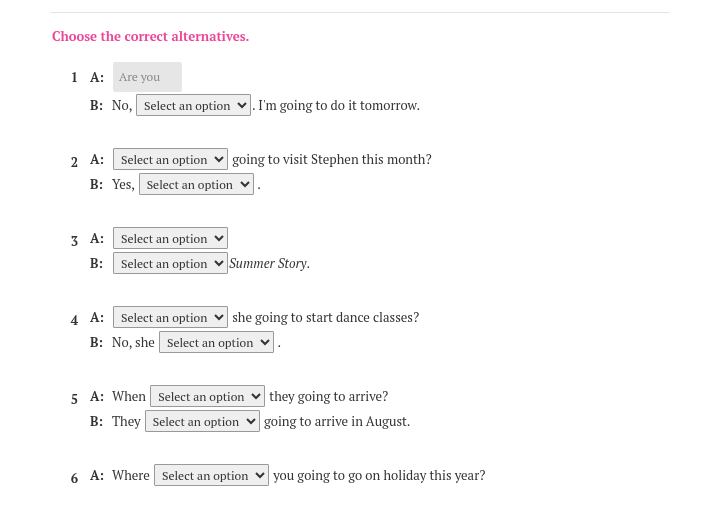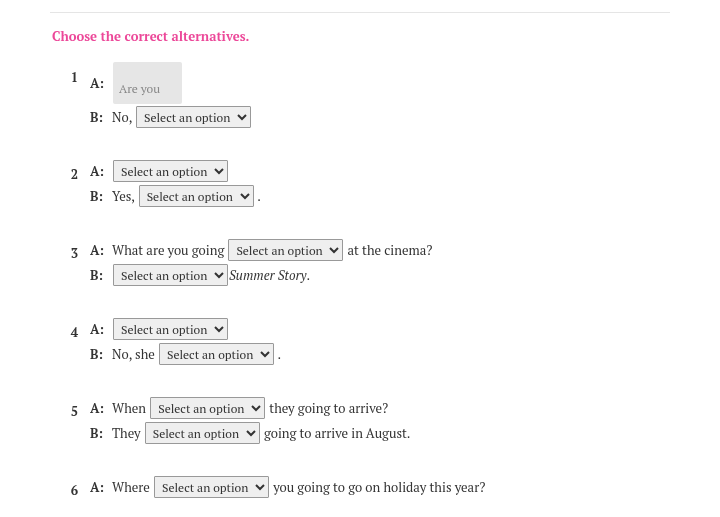--- a/index.html
+++ b/index.html
@@ -59,21 +59,21 @@
     flex:0 0 22px;
     font-weight:700;
     color:#333;
   }
   .seg{white-space:pre;}
   .ital{font-style:italic;text-align:right;}
   .hint{
     display:inline-block;
     background:#e6e6e6;
     color:#888;
-    padding:15px 22px 3px 6px;
+    padding:3px 22px 3px 6px;
     border-radius:2px;
     font-size:12px;
     margin:0 1px;
   }
   select.gap{
     font-family:inherit;
     font-size:12px;
     border:1px solid #999;
     background:#efefef;
     padding:2px 3px;
@@ -96,64 +96,65 @@
       <div class="num">1</div>
       <div class="body">
         <div class="row">
           <span class="spk">A:</span>
           <span class="hint">Are you</span>
         </div>
         <div class="row">
           <span class="spk">B:</span>
           <span class="seg">No, </span>
           <select class="gap"><option>Select an option</option></select>
+          <span class="seg">. I'm going to do it tomorrow.</span>
         </div>
       </div>
     </li>
 
     <li>
       <div class="num">2</div>
       <div class="body">
         <div class="row">
           <span class="spk">A:</span>
           <select class="gap"><option>Select an option</option></select>
+          <span class="seg"> going to visit Stephen this month?</span>
         </div>
         <div class="row">
           <span class="spk">B:</span>
           <span class="seg">Yes, </span>
           <select class="gap"><option>Select an option</option></select>
           <span class="seg"> .</span>
         </div>
       </div>
     </li>
 
     <li>
       <div class="num">3</div>
       <div class="body">
         <div class="row">
           <span class="spk">A:</span>
-          <span class="seg">What are you going </span>
           <select class="gap"><option>Select an option</option></select>
-          <span class="seg"> at the cinema?</span>
         </div>
         <div class="row">
           <span class="spk">B:</span>
           <select class="gap"><option>Select an option</option></select>
           <span class="seg ital">Summer Story</span>
           <span class="seg">.</span>
         </div>
       </div>
     </li>
 
     <li>
       <div class="num">4</div>
       <div class="body">
         <div class="row">
           <span class="spk">A:</span>
           <select class="gap"><option>Select an option</option></select>
+          <span class="seg"> she going to start dance classes?</span>
         </div>
         <div class="row">
           <span class="spk">B:</span>
           <span class="seg">No, she </span>
           <select class="gap"><option>Select an option</option></select>
           <span class="seg"> .</span>
         </div>
       </div>
     </li>
 

